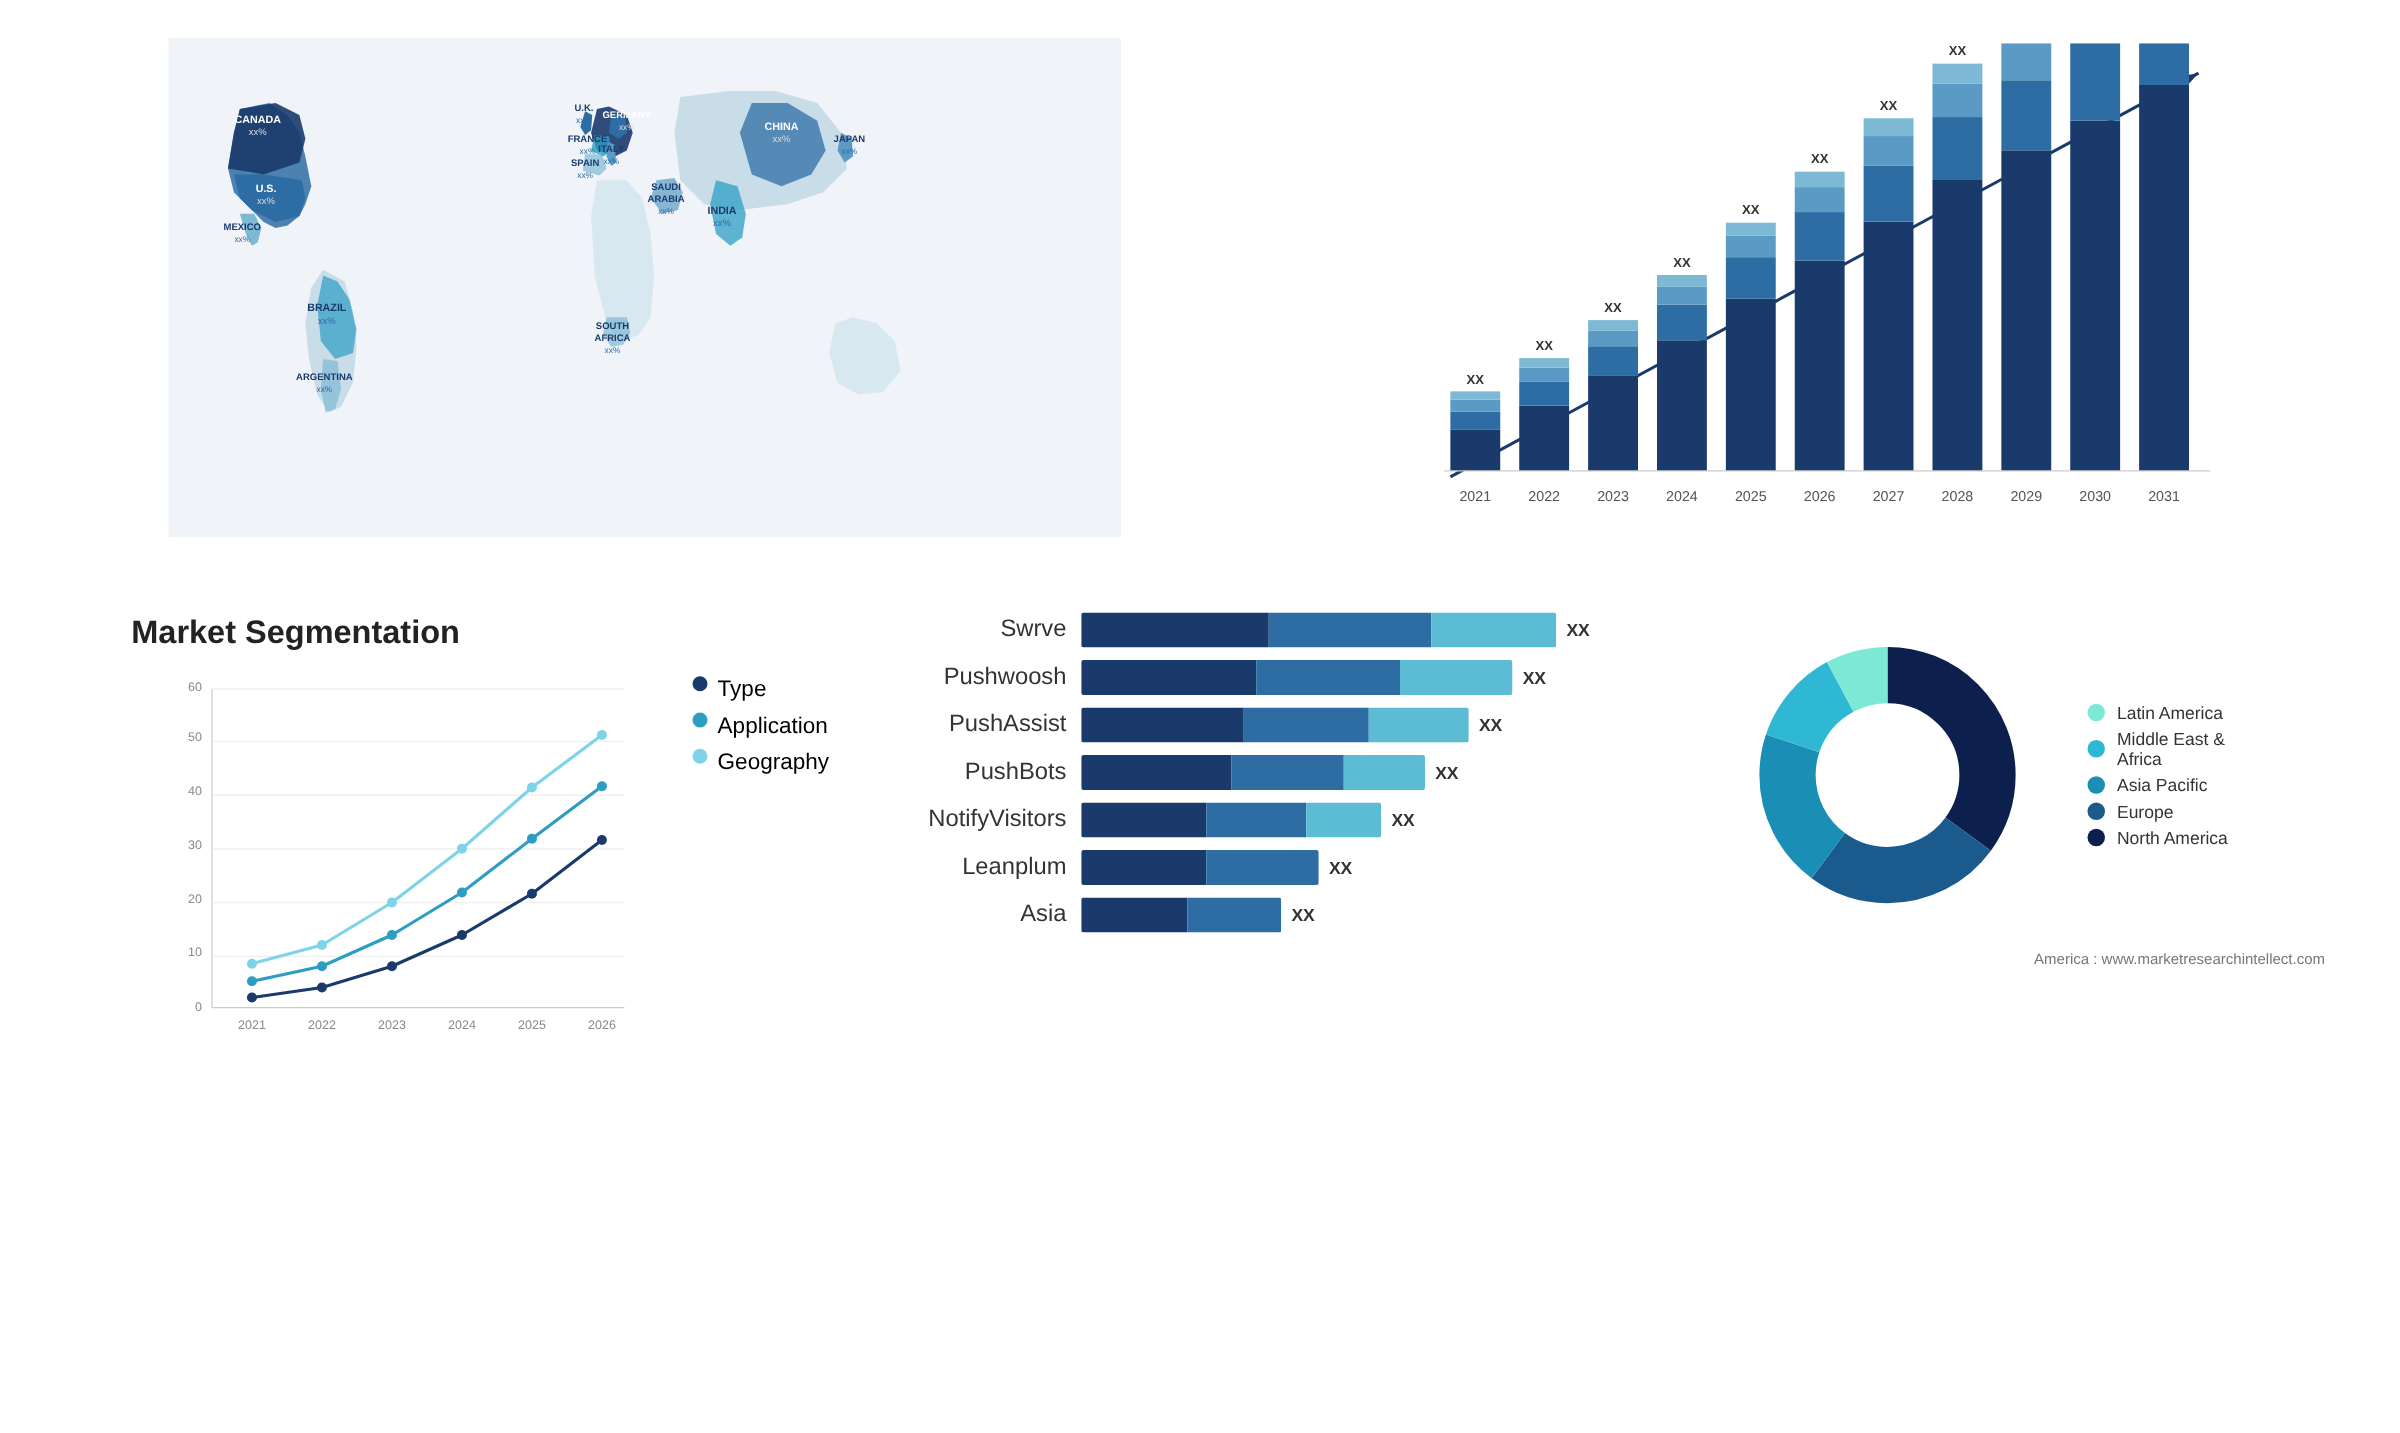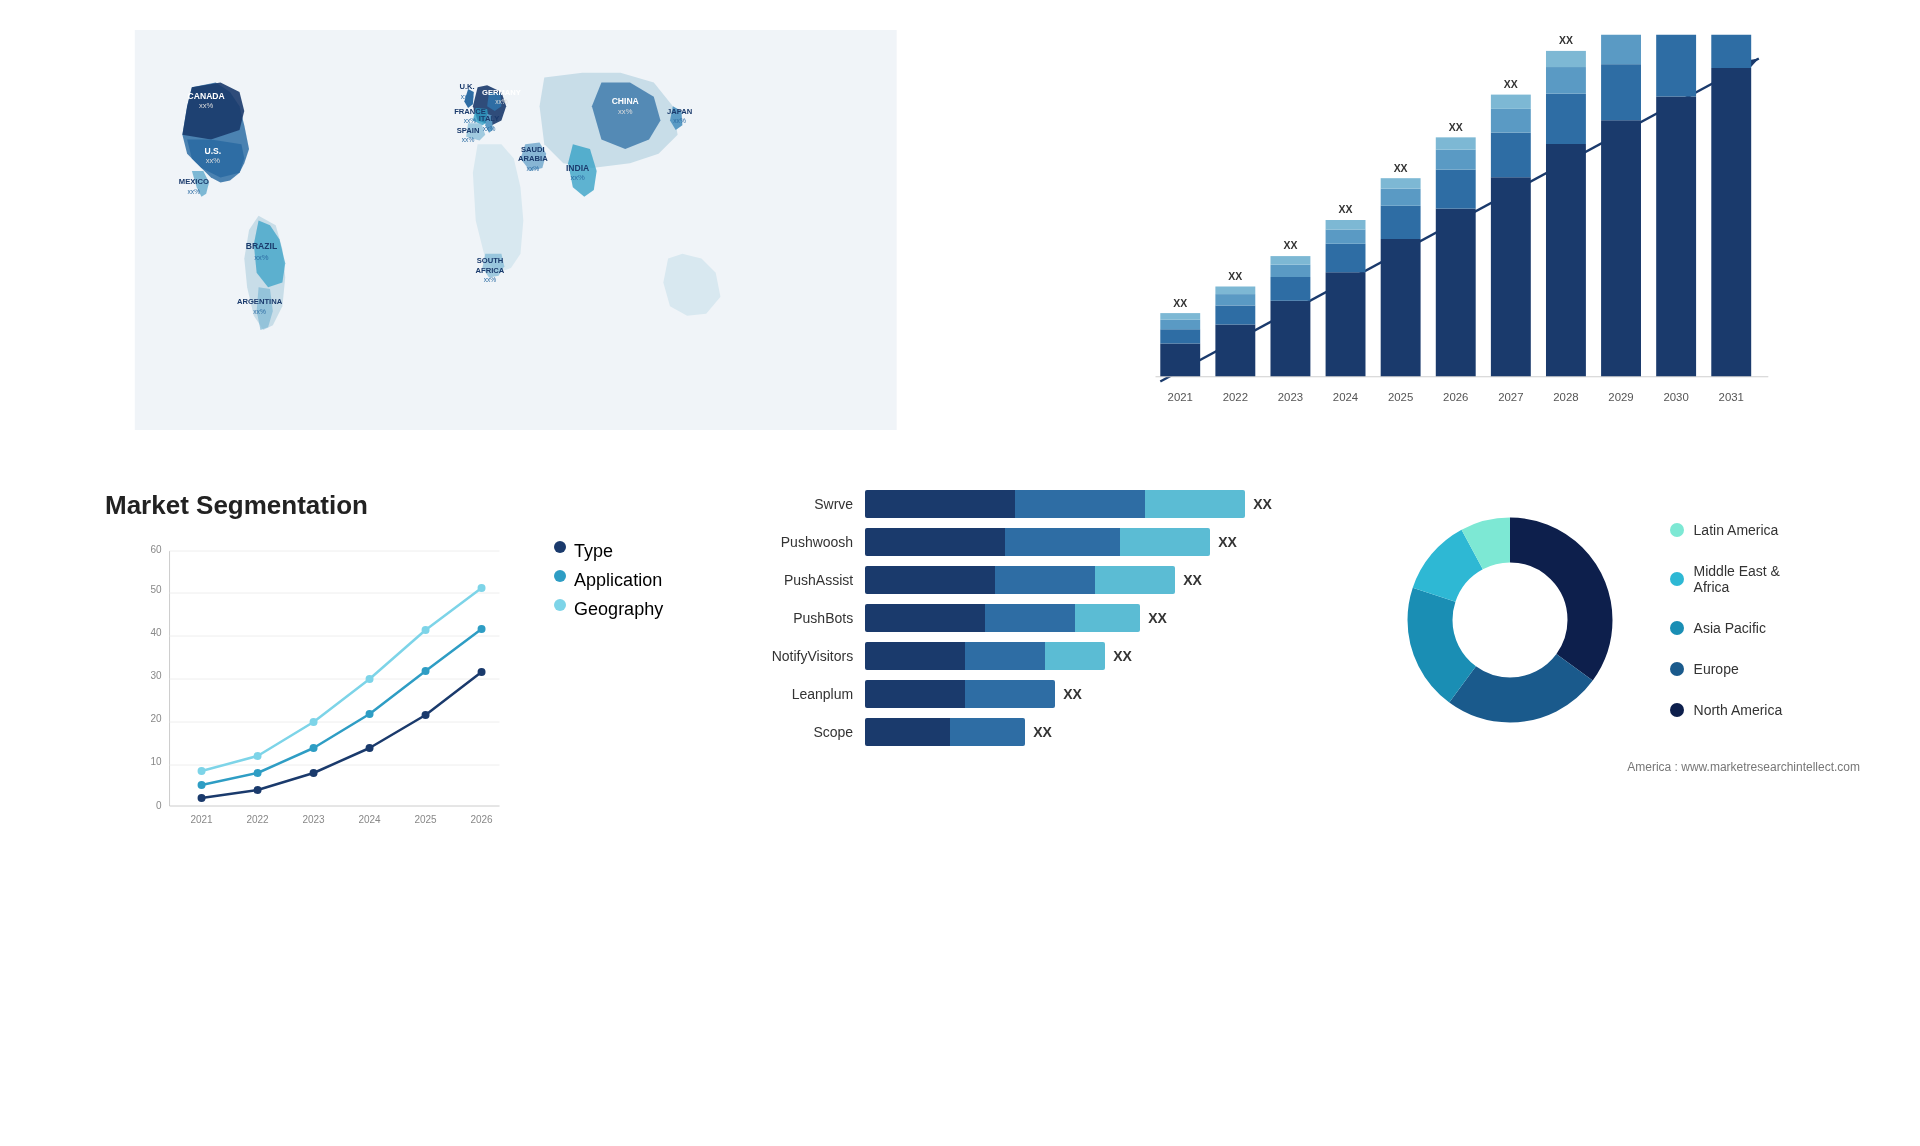--- a/index.html
+++ b/index.html
@@ -97,21 +97,21 @@
       flex-direction: column;
       gap: 10px;
     }
     .player-row {
       display: flex;
       align-items: center;
       gap: 12px;
     }
     .player-name {
       width: 160px;
-      font-size: 14px;
+      font-size: 19px;
       color: #333;
       text-align: right;
       flex-shrink: 0;
     }
     .player-bar-wrap {
       flex: 1;
       height: 28px;
       display: flex;
       align-items: center;
       gap: 8px;
@@ -140,21 +140,21 @@
     }
     .donut-wrap {
       position: relative;
       width: 260px;
       height: 260px;
       flex-shrink: 0;
     }
     .regional-legend {
       display: flex;
       flex-direction: column;
-      gap: 25px;
+      gap: 5px;
     }
     .legend-item {
       display: flex;
       align-items: center;
       gap: 10px;
       font-size: 14px;
       color: #333;
     }
     .legend-dot {
       width: 14px;
@@ -568,21 +568,21 @@
           <div class="player-bar-wrap">
             <div class="player-bar" style="width:190px;">
               <div class="player-bar-seg1" style="width:100px;"></div>
               <div class="player-bar-seg2" style="width:90px;"></div>
             </div>
             <span class="player-label">XX</span>
           </div>
         </div>
 
         <div class="player-row">
-          <div class="player-name">Scope</div>
+          <div class="player-name">Asia</div>
           <div class="player-bar-wrap">
             <div class="player-bar" style="width:160px;">
               <div class="player-bar-seg1" style="width:85px;"></div>
               <div class="player-bar-seg2" style="width:75px;"></div>
             </div>
             <span class="player-label">XX</span>
           </div>
         </div>
 
       </div>

